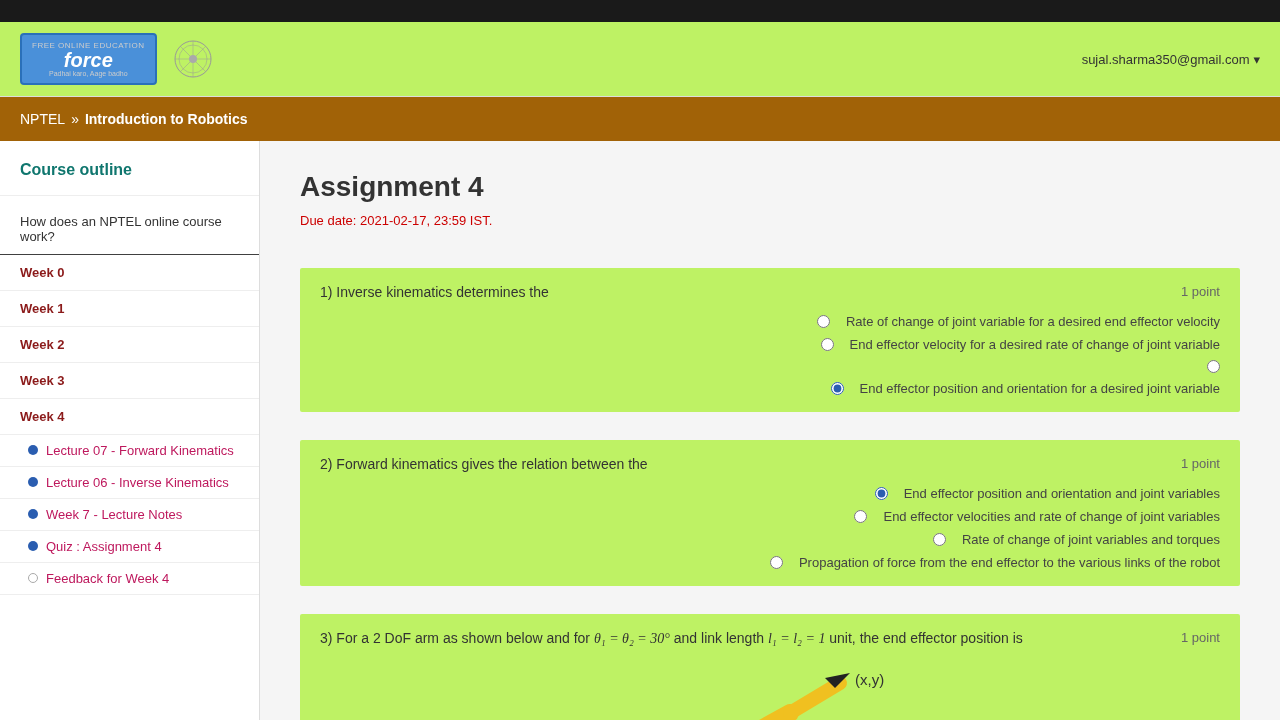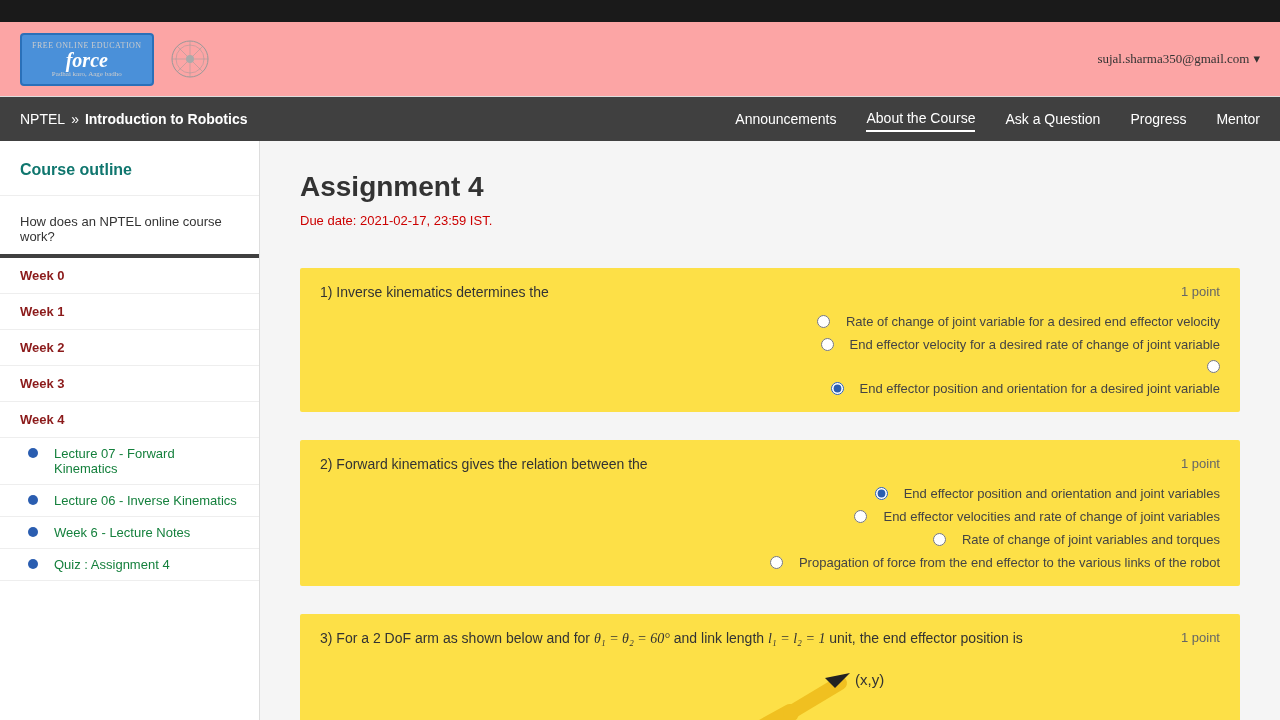--- a/index.html
+++ b/index.html
@@ -6,28 +6,27 @@
     body { font-family: Arial, sans-serif; font-size: 14px; background: #f5f5f5; color: #333; }
 
     
     .top-bar {
       background: #1a1a1a;
       height: 22px;
     }
 
     
     .header {
-      background: #fca5a5;
+      background: #bef264;
       display: flex;
       align-items: center;
       justify-content: space-between;
       padding: 8px 20px;
       border-bottom: 1px solid #ddd;
       height: 75px;
-      font-family: Liberation Serif, serif;
     }
     .header-left {
       display: flex;
       align-items: center;
       gap: 16px;
     }
     .swayam-logo {
       display: flex;
       align-items: center;
       gap: 4px;
@@ -64,21 +63,21 @@
     .header-right {
       font-size: 13px;
       color: #333;
       display: flex;
       align-items: center;
       gap: 4px;
     }
 
     
     .nav-bar {
-      background: #404040;
+      background: #a16207;
       display: flex;
       align-items: center;
       justify-content: space-between;
       padding: 0 20px;
       height: 44px;
     }
     .nav-breadcrumb {
       color: #fff;
       font-size: 14px;
       display: flex;
@@ -125,43 +124,43 @@
       color: #0f766e;
       padding: 0 20px 16px;
       border-bottom: 1px solid #eee;
       margin-bottom: 8px;
     }
     .sidebar-item {
       padding: 10px 20px;
       font-size: 13px;
       color: #555;
       cursor: pointer;
-      border-bottom: 4px solid #404040;
+      border-bottom: 1px solid #404040;
     }
     .sidebar-item.bold {
       color: #333;
       font-weight: normal;
     }
     .sidebar-week {
       padding: 10px 20px;
       font-size: 13px;
       color: #8b1a1a;
       font-weight: bold;
       cursor: pointer;
       border-bottom: 1px solid #eee;
     }
     .sidebar-lecture {
       padding: 8px 20px 8px 28px;
       font-size: 13px;
-      color: #15803d;
+      color: #be185d;
       cursor: pointer;
       border-bottom: 1px solid #eee;
       display: flex;
       align-items: flex-start;
-      gap: 16px;
+      gap: 8px;
     }
     .lecture-dot {
       width: 10px;
       height: 10px;
       border-radius: 50%;
       background: #2a5db0;
       margin-top: 2px;
       flex-shrink: 0;
     }
     .lecture-dot.empty {
@@ -187,21 +186,21 @@
       margin-bottom: 6px;
     }
     .due-date {
       font-size: 13px;
       color: #cc0000;
       text-align: right;
       margin-bottom: 20px;
     }
     .question-block {
       margin-bottom: 28px;
-      background: #fde047;
+      background: #bef264;
       padding: 16px 20px;
       border-radius: 2px;
     }
     .question-header {
       display: flex;
       justify-content: space-between;
       align-items: flex-start;
       margin-bottom: 14px;
     }
     .question-text {
@@ -281,27 +280,20 @@
     <span>▾</span>
   </div>
 </div>
 
 <div class="nav-bar">
   <div class="nav-breadcrumb">
     <span>NPTEL</span>
     <span>»</span>
     <span class="course-name">Introduction to Robotics</span>
   </div>
-  <div class="nav-links">
-    <a href="#">Announcements</a>
-    <a href="#" class="active">About the Course</a>
-    <a href="#">Ask a Question</a>
-    <a href="#">Progress</a>
-    <a href="#">Mentor</a>
-  </div>
 </div>
 
 <div class="main-content">
 
   <div class="sidebar">
     <div class="sidebar-title">Course outline</div>
 
     <div class="sidebar-item bold">How does an NPTEL online course work?</div>
     <div class="sidebar-week">Week 0</div>
     <div class="sidebar-week">Week 1</div>
@@ -312,25 +304,29 @@
     <div class="sidebar-lecture">
       <span class="lecture-dot"></span>
       <span>Lecture 07 - Forward Kinematics</span>
     </div>
     <div class="sidebar-lecture">
       <span class="lecture-dot"></span>
       <span>Lecture 06 - Inverse Kinematics</span>
     </div>
     <div class="sidebar-lecture">
       <span class="lecture-dot"></span>
-      <span>Week 6 - Lecture Notes</span>
+      <span>Week 7 - Lecture Notes</span>
     </div>
     <div class="sidebar-lecture">
       <span class="lecture-dot"></span>
       <span>Quiz : Assignment 4</span>
+    </div>
+    <div class="sidebar-lecture">
+      <span class="lecture-dot empty"></span>
+      <span>Feedback for Week 4</span>
     </div>
   </div>
 
   <div class="content-area">
 
     <div class="assignment-title">Assignment 4</div>
 
     <div class="info-header">
       <div class="due-date">Due date: 2021-02-17, 23:59 IST.</div>
     </div>
@@ -387,21 +383,21 @@
           <input type="radio" name="q2" style="">
           <span>Propagation of force from the end effector to the various links of the robot</span>
         </li>
       </ul>
     </div>
 
     <div class="question-block">
       <div class="question-header">
         <div class="question-text">
           <span>3)  For a 2 DoF arm as shown below and for </span>
-          <span class="math-text">θ₁ = θ₂ = 60°</span>
+          <span class="math-text">θ₁ = θ₂ = 30°</span>
           <span> and link length </span>
           <span class="math-text">l₁ = l₂ = 1</span>
           <span> unit, the end effector position is</span>
         </div>
         <div class="question-points">1 point</div>
       </div>
 
       <div class="q3-image">
         <svg width="300" height="120" viewBox="0 0 300 120">
 

